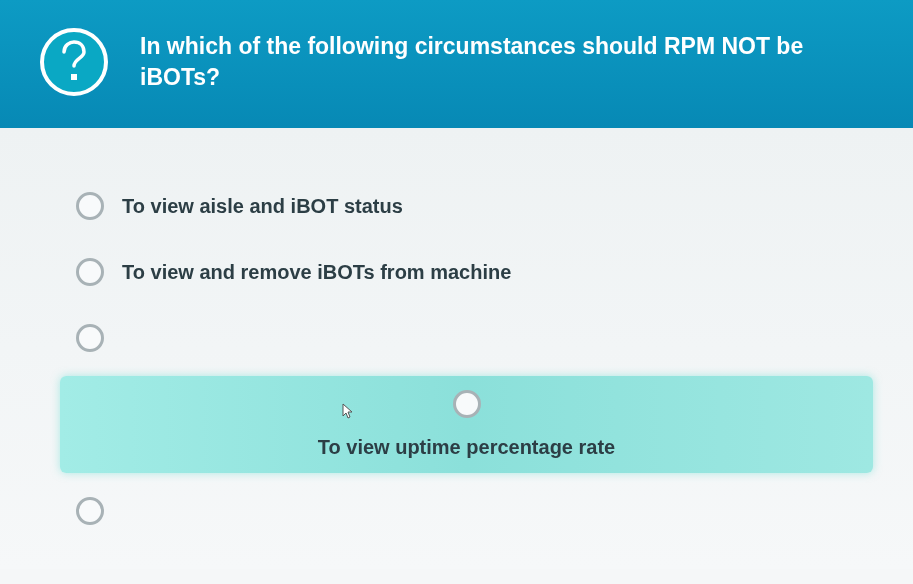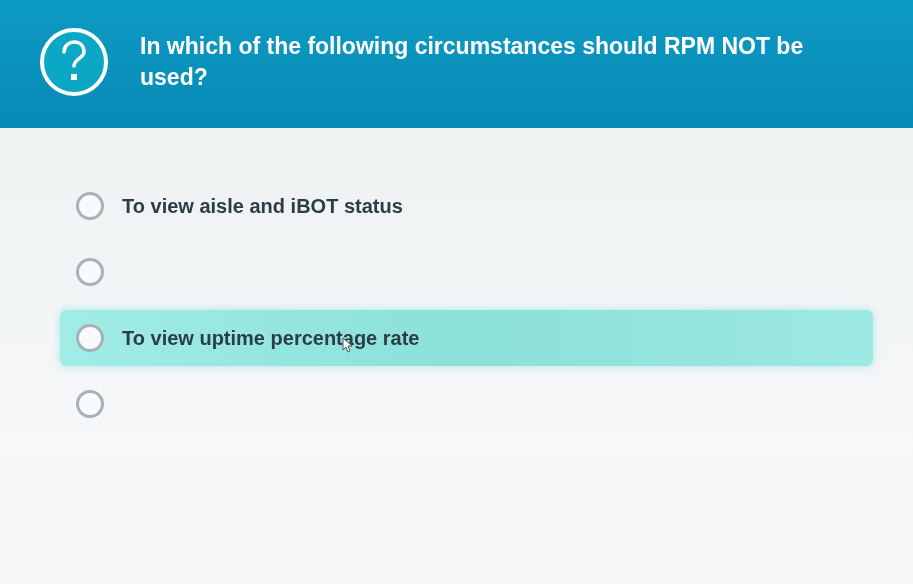--- a/index.html
+++ b/index.html
@@ -53,20 +53,21 @@
       padding: 14px 16px;
       margin-bottom: 10px;
       border-radius: 6px;
       cursor: pointer;
       position: relative;
       text-align: center;
     }
     .option-row.highlighted {
       background: linear-gradient(to right, #a2ece6, #8be0da 50%, #9ee8e2);
       box-shadow: 0 0 8px rgba(100, 220, 210, 0.5);
+      flex-direction: column;
     }
     .radio-circle {
       width: 28px;
       height: 28px;
       border-radius: 50%;
       border: 3px solid #a8b2b6;
       background: #f8fafb;
       flex-shrink: 0;
     }
     .option-label {
@@ -86,30 +87,34 @@
 </head>
 <body>
 
 <div class="question-header">
   <div class="question-icon-wrap">
     <svg viewBox="0 0 32 44" fill="none" stroke="#ffffff" stroke-width="3.5">
       <path d="M6 12 C6 5, 12 2, 16 2 C22 2, 26 6, 26 12 C26 18, 16 19, 16 26" stroke-linecap="round"></path>
       <rect x="13" y="34" width="6" height="6" fill="#ffffff" stroke="none"></rect>
     </svg>
   </div>
-  <div class="question-text">In which of the following circumstances should RPM NOT be used?</div>
+  <div class="question-text">In which of the following circumstances should RPM NOT be iBOTs?</div>
 </div>
 
 <div class="options-area">
 
   <div class="option-row">
     <div class="radio-circle"></div>
     <div class="option-label">To view aisle and iBOT status</div>
   </div>
 
+  <div class="option-row">
+    <div class="radio-circle"></div>
+    <div class="option-label">To view and remove iBOTs from machine</div>
+  </div>
 
   <div class="option-row">
     <div class="radio-circle"></div>
   </div>
 
   <div class="option-row highlighted">
     <div class="radio-circle"></div>
     <div class="option-label">To view uptime percentage rate</div>
     <svg class="cursor-icon" viewBox="0 0 16 20">
       <path d="M3 2 L3 14 L6 11 L8 16 L10 15 L8 10 L12 10 Z" fill="#ffffff" stroke="#555" stroke-width="1"></path>

